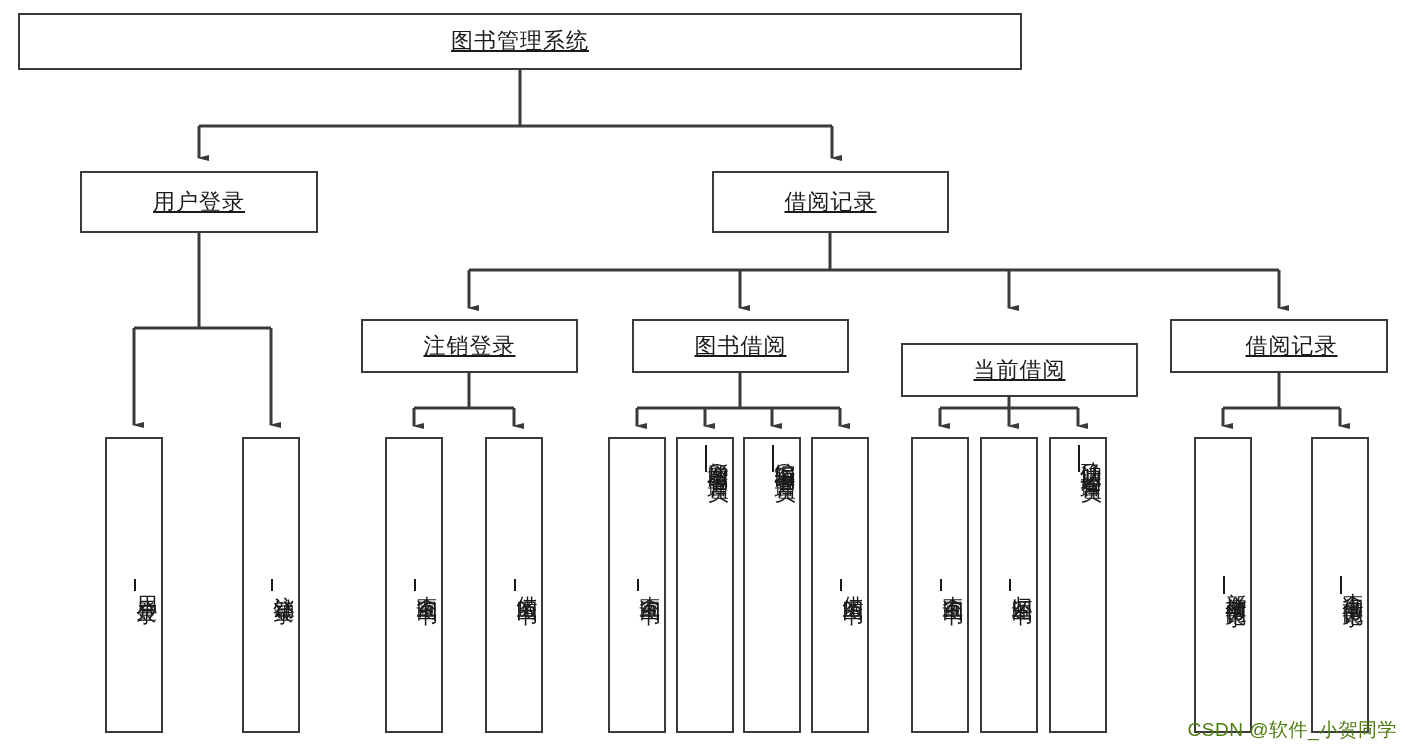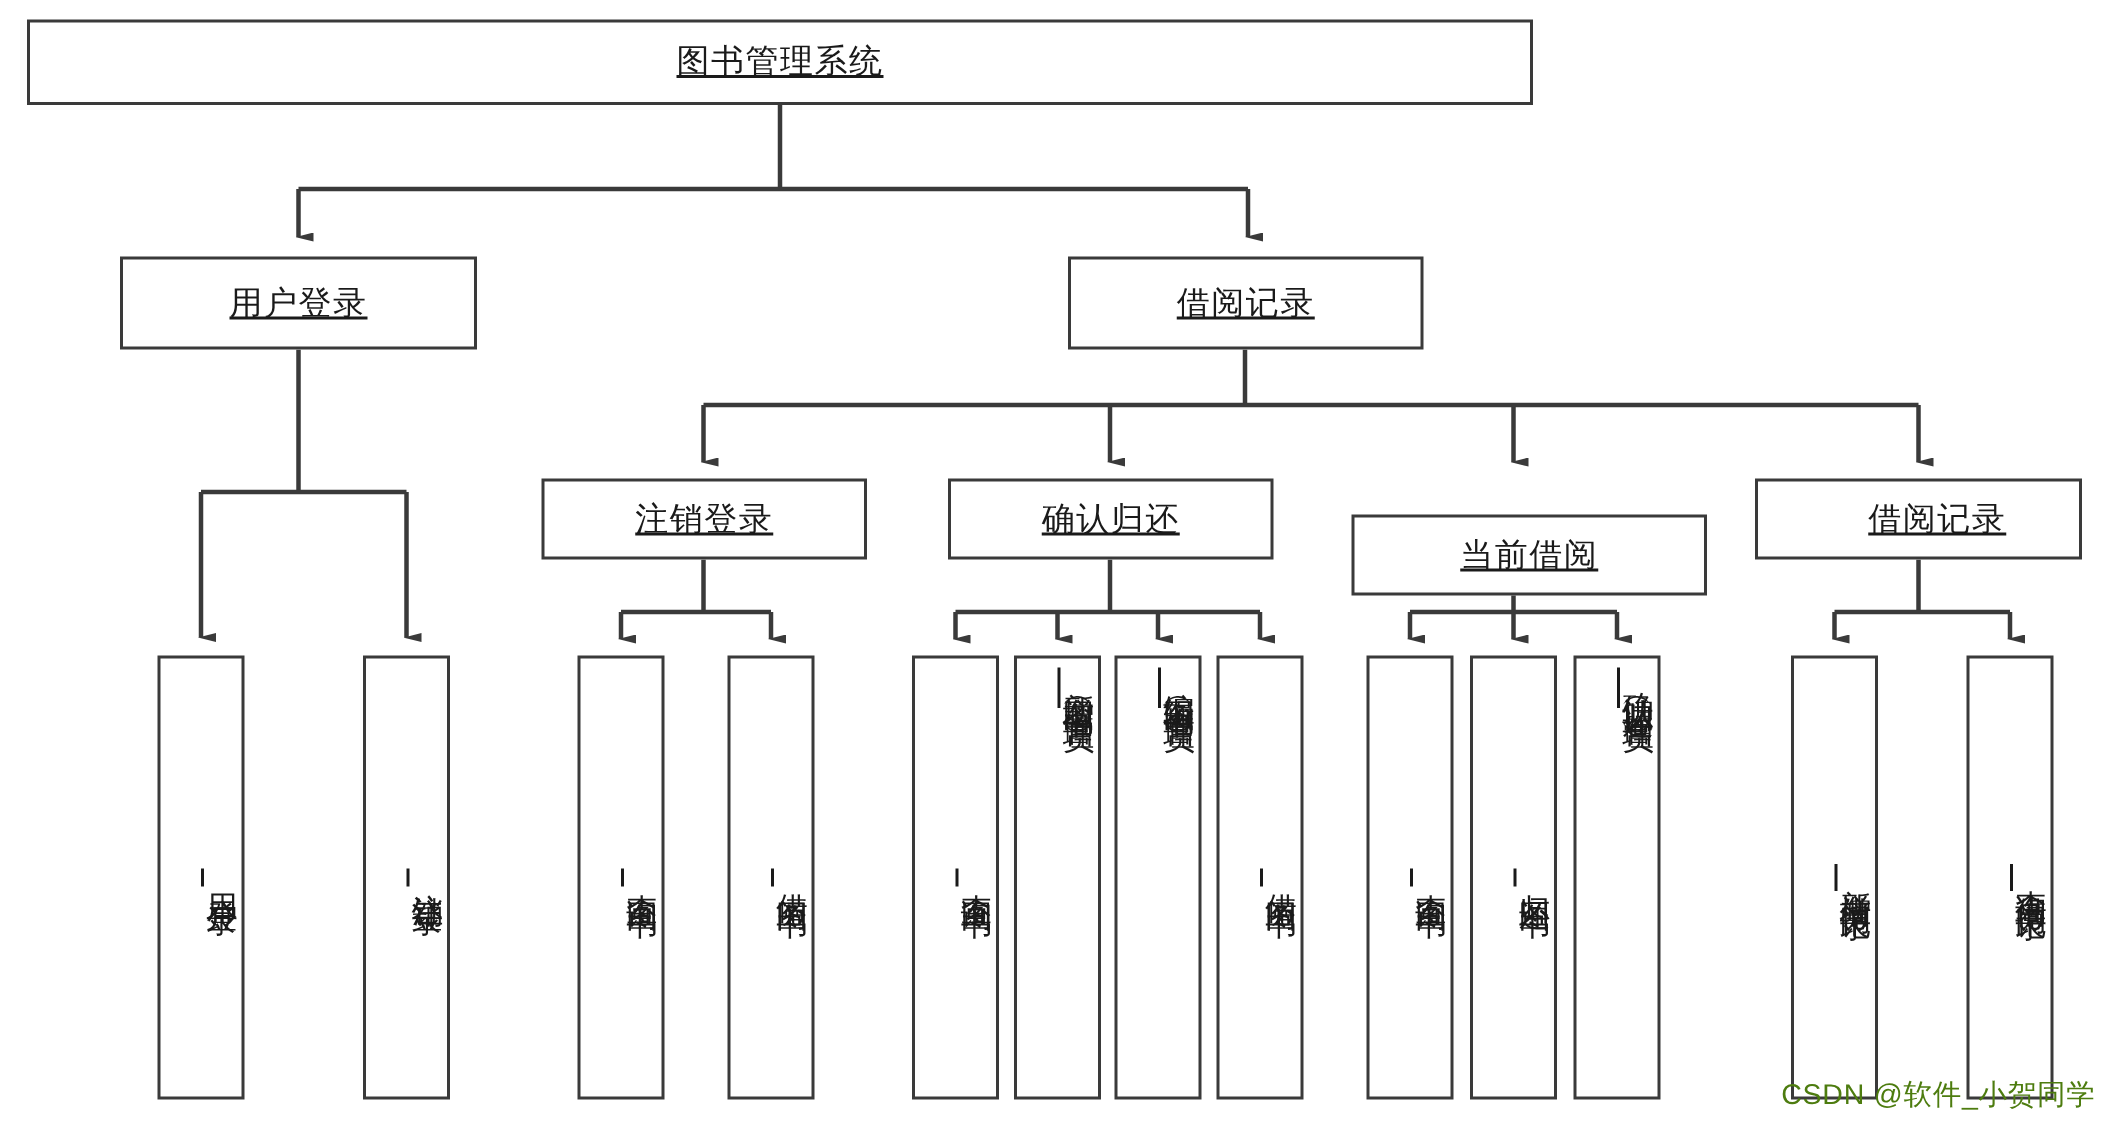--- a/index.html
+++ b/index.html
@@ -132,21 +132,21 @@
     <span class="node-label">用户登录</span>
   </div>
   <div class="node horizontal" style="left:712px; top:171px; width:237px; height:62px;">
     <span class="node-label">借阅记录</span>
   </div>
 
   <div class="node horizontal" style="left:361px; top:319px; width:217px; height:54px;">
     <span class="node-label">注销登录</span>
   </div>
   <div class="node horizontal" style="left:632px; top:319px; width:217px; height:54px;">
-    <span class="node-label">确认归还</span>
+    <span class="node-label">图书借阅</span>
   </div>
   <div class="node horizontal" style="left:901px; top:319px; width:237px; height:54px;margin-top:24px;">
     <span class="node-label">当前借阅</span>
   </div>
   <div class="node horizontal" style="left:1170px; top:319px; width:218px; height:54px;padding-left:25px;">
     <span class="node-label">借阅记录</span>
   </div>
 
   <div class="node vertical" style="left:105px; top:437px; width:58px; height:296px; justify-content:center;">
     <span class="node-label">用户登录</span>

